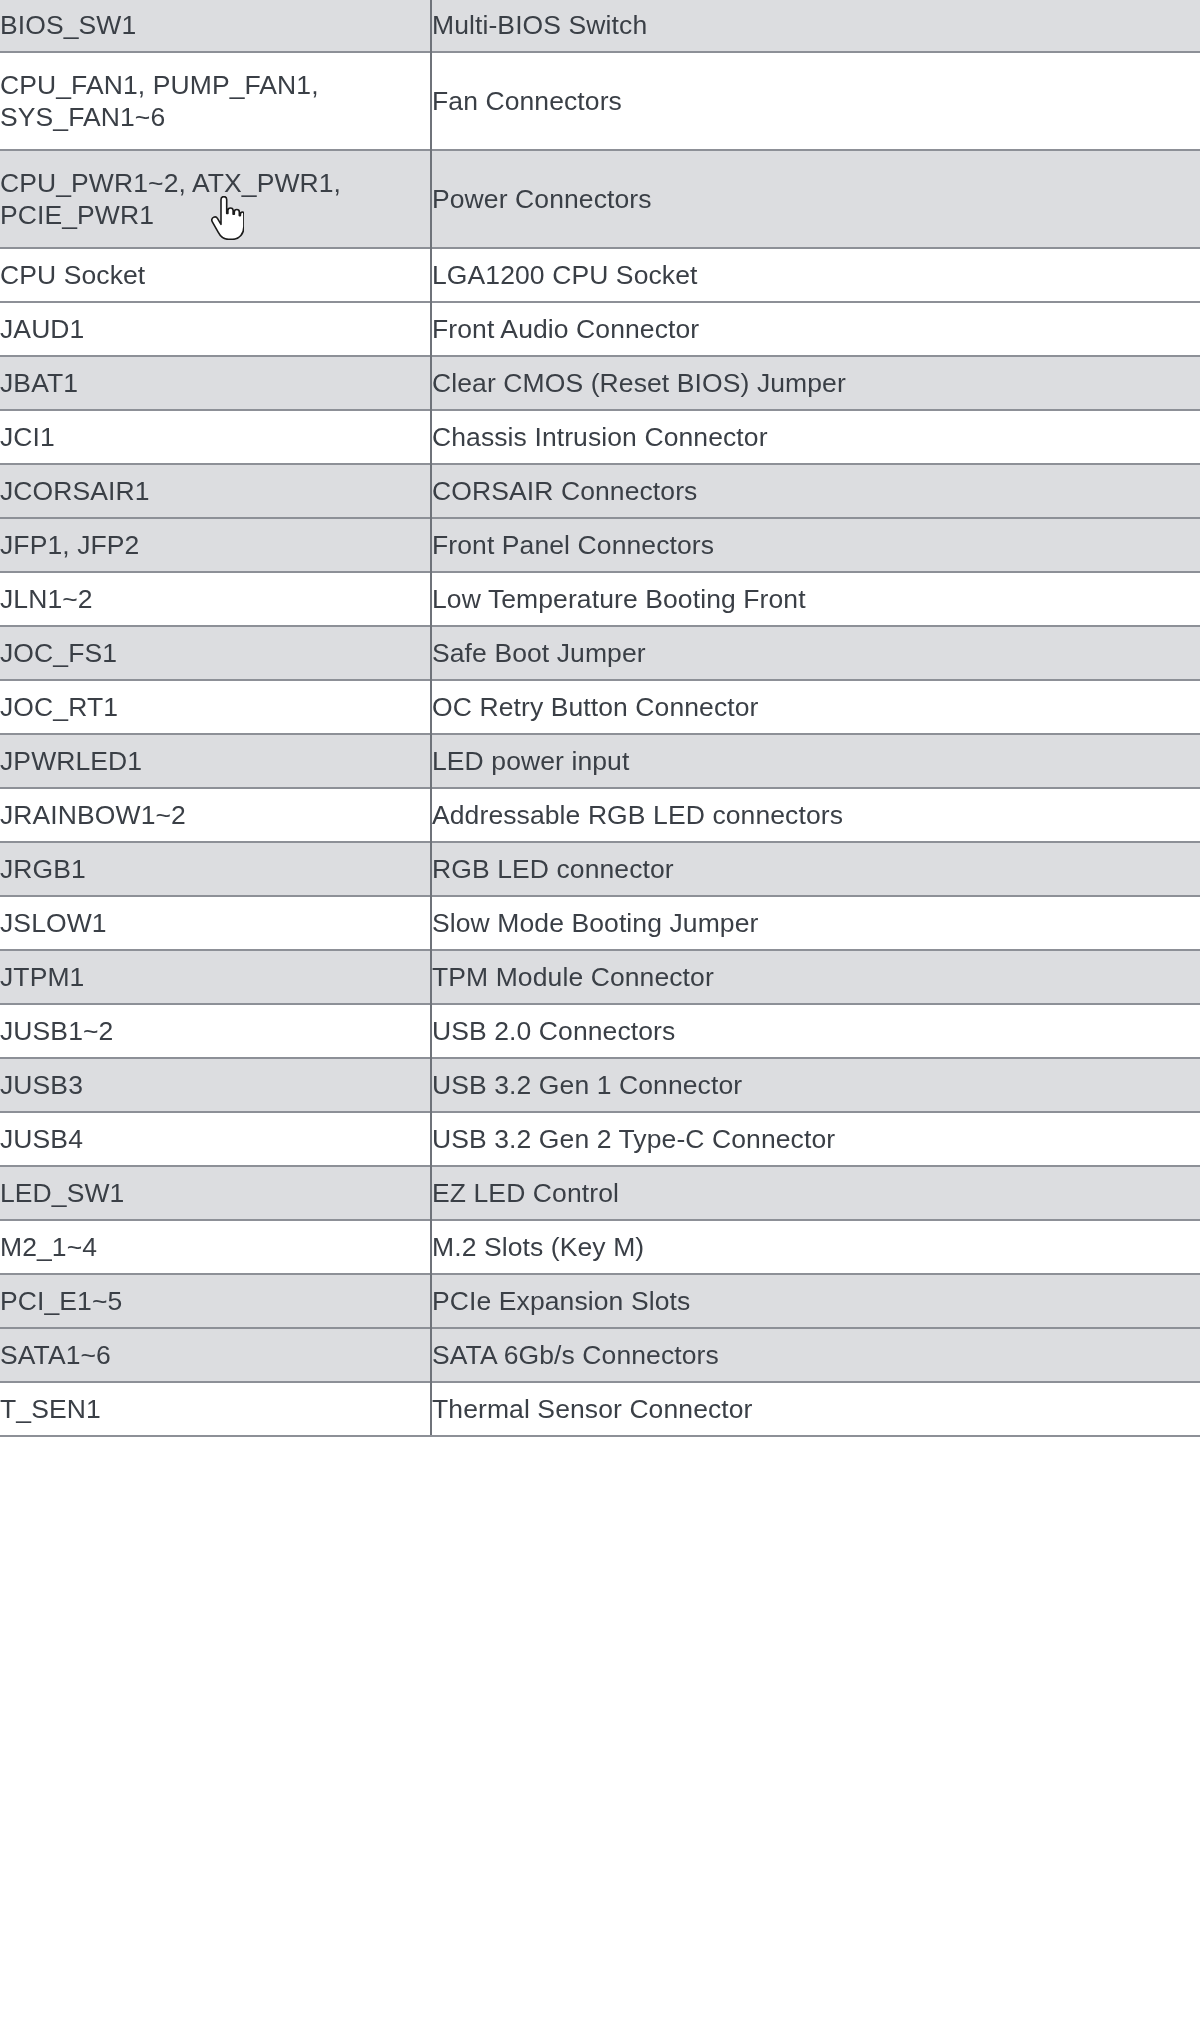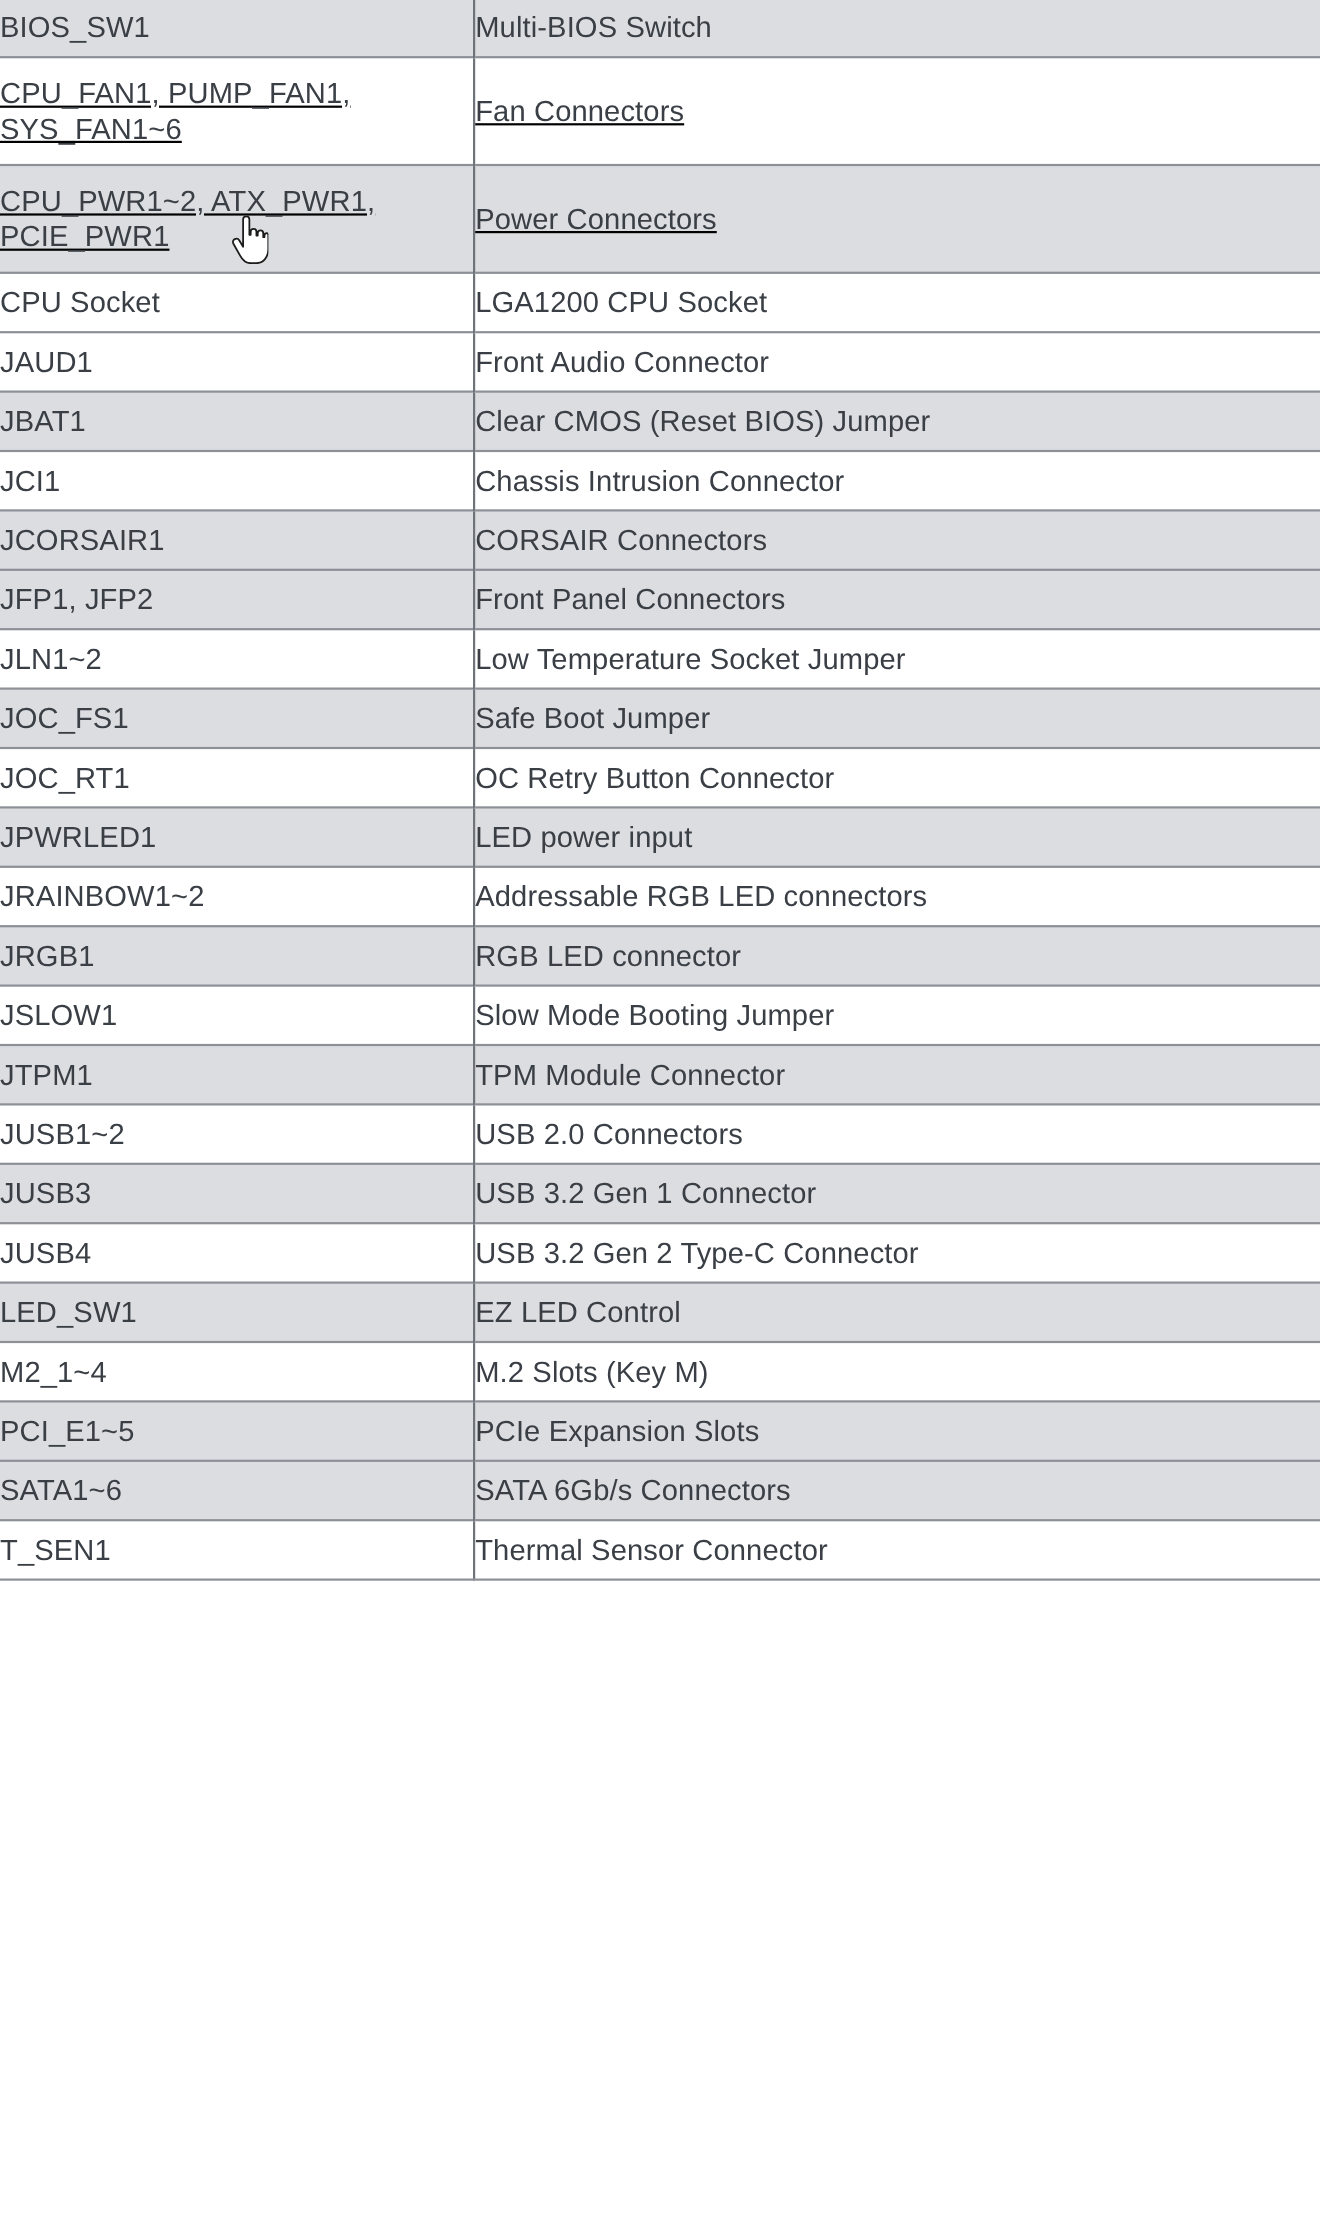--- a/index.html
+++ b/index.html
@@ -22,21 +22,20 @@
     position: absolute;
     top: -3px;
     left: 0;
   }
 
   #connector-table tr {
     height: 54px;
   }
   #connector-table tr.tall {
     height: 98px;
-    text-decoration: underline;
   }
 
   #connector-table td {
     vertical-align: middle;
     font-size: 26.5px;
     line-height: 1.22;
     color: #3a3f46;
     letter-spacing: 0.1px;
     border-top: 2.2px solid #8d9097;
     border-bottom: 0;
@@ -163,21 +162,21 @@
         </td>
         <td class="desc">
           <span class="cell-text">Front Panel Connectors</span>
         </td>
       </tr>
       <tr class="plain">
         <td class="port">
           <span class="cell-text">JLN1~2</span>
         </td>
         <td class="desc">
-          <span class="cell-text">Low Temperature Socket Jumper</span>
+          <span class="cell-text">Low Temperature Booting Front</span>
         </td>
       </tr>
       <tr class="shade">
         <td class="port">
           <span class="cell-text">JOC_FS1</span>
         </td>
         <td class="desc">
           <span class="cell-text">Safe Boot Jumper</span>
         </td>
       </tr>

